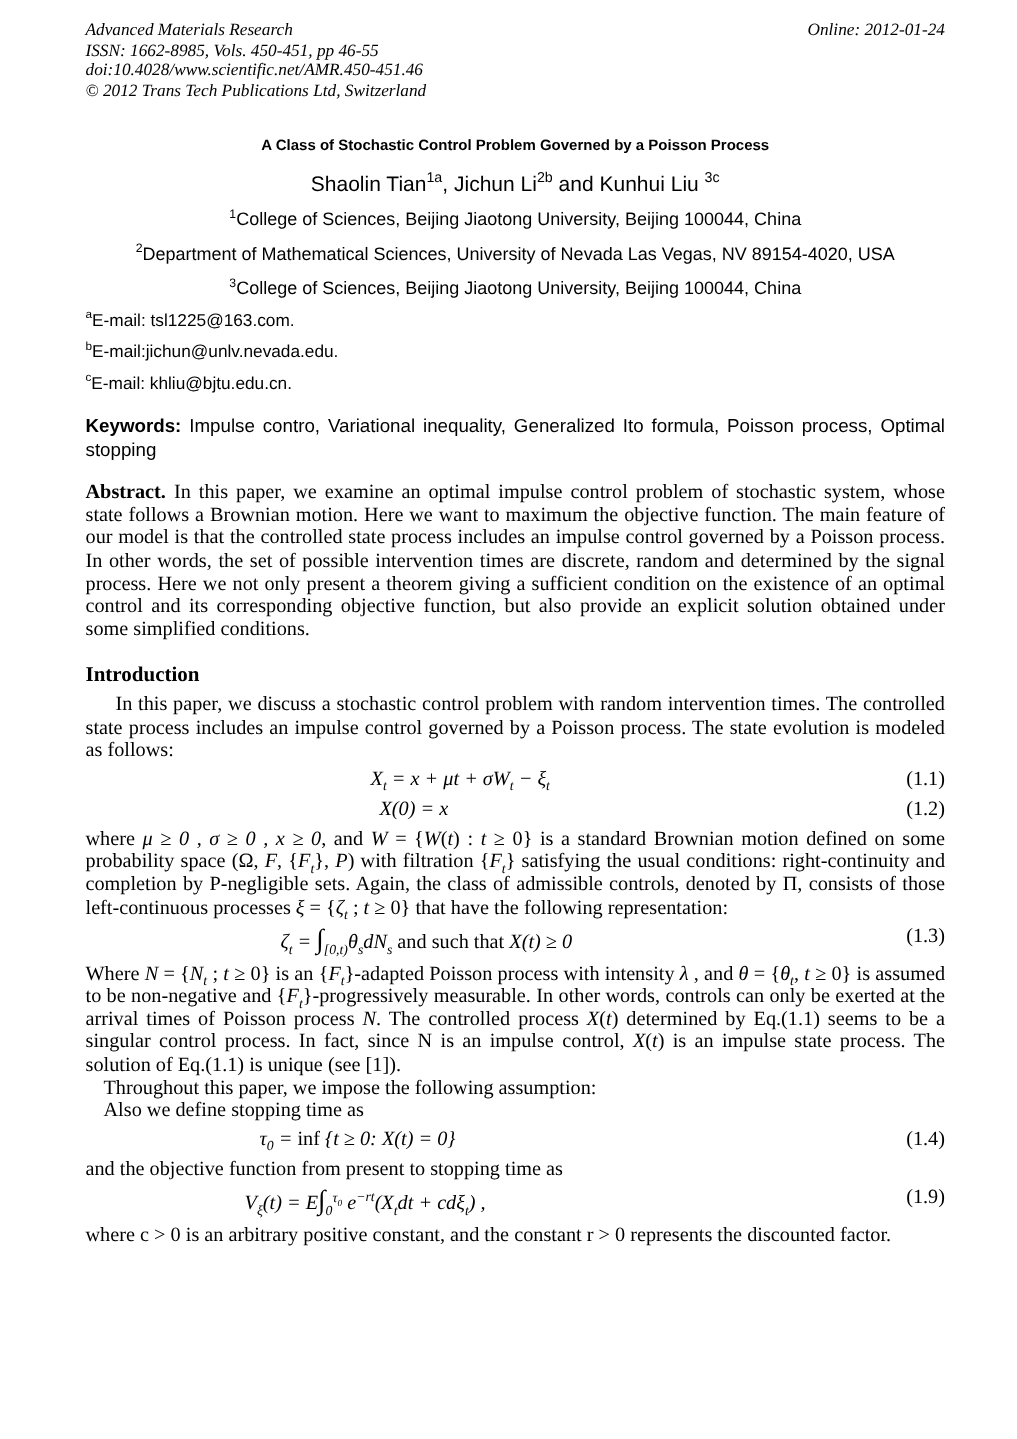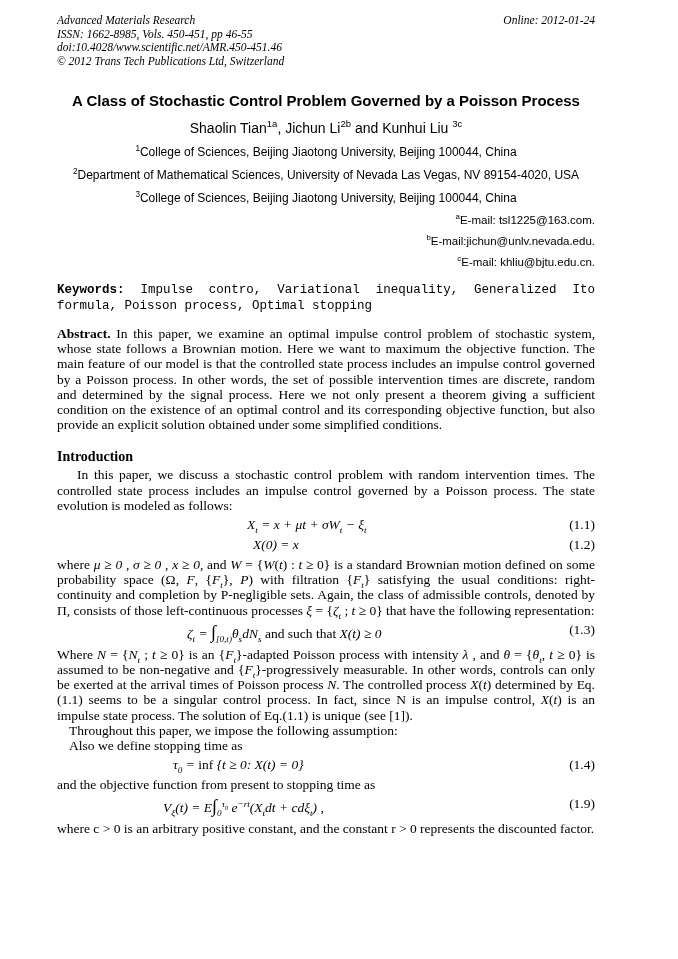--- a/index.html
+++ b/index.html
@@ -1,39 +1,39 @@
 <!DOCTYPE html>
 <html><head>
 <meta charset="utf-8">
 <style>
   html,body { margin:0; padding:0; background:#ffffff; }
   body {
     width:678px; height:959px; overflow:hidden;
     font-family:"Liberation Serif", "DejaVu Serif", serif;
     color:#000;
   }
-  .page { padding:14px 83px 0 57px; }
+  .page { padding:14px 48px 0 57px; }
 
   
   .header-row { display:flex; justify-content:space-between; align-items:flex-start;
     font-style:italic; font-size:11.5px; line-height:13.5px; }
   .header-left div { white-space:nowrap; }
 
   
   .title { font-family:"Liberation Sans", "DejaVu Sans", sans-serif;
-    font-weight:bold; font-size:15px; text-align:center; white-space:nowrap;
+    font-weight:bold; font-size:10px; text-align:center; white-space:nowrap;
     margin:24px 0 0 0; }
   .authors { font-family:"Liberation Sans", "DejaVu Sans", sans-serif;
     font-size:14px; text-align:center; margin:11px 0 0 0; }
   .affil { font-family:"Liberation Sans", "DejaVu Sans", sans-serif;
     font-size:12px; text-align:center; margin:9px 0 0 0; }
   .email { font-family:"Liberation Sans", "DejaVu Sans", sans-serif;
-    font-size:11.5px; text-align:right; margin:9px 0 0 0; }
+    font-size:11.5px; text-align:left; margin:9px 0 0 0; }
 
-  .keywords { font-family:Liberation Mono, monospace;
+  .keywords { font-family:Liberation Sans, sans-serif;
     font-size:12.5px; line-height:15.5px; text-align:justify; margin:15px 0 0 0; }
 
   p { margin:0; }
   .body-para { font-size:13.5px; line-height:15.2px; text-align:justify; }
   .abstract { margin-top:12px; }
   .bold { font-weight:bold; }
   .section-heading { font-size:14px; font-weight:bold; margin:17px 0 2px 0; }
   .indent { text-indent:20px; }
   .indent-sm { text-indent:12px; }
 

